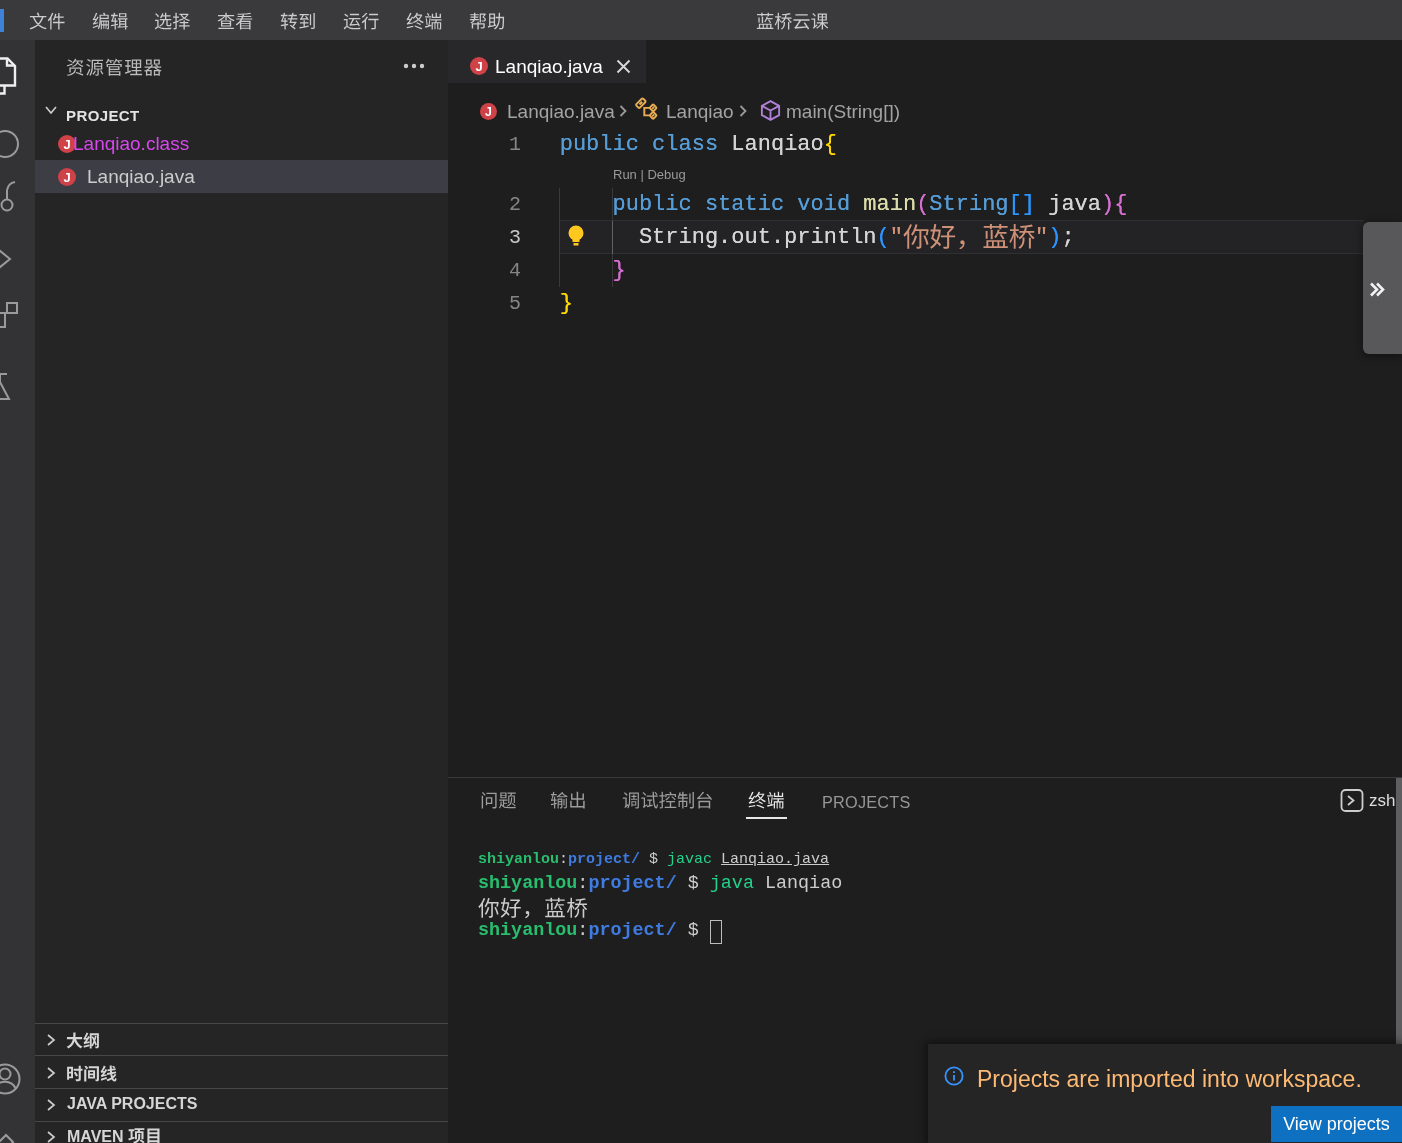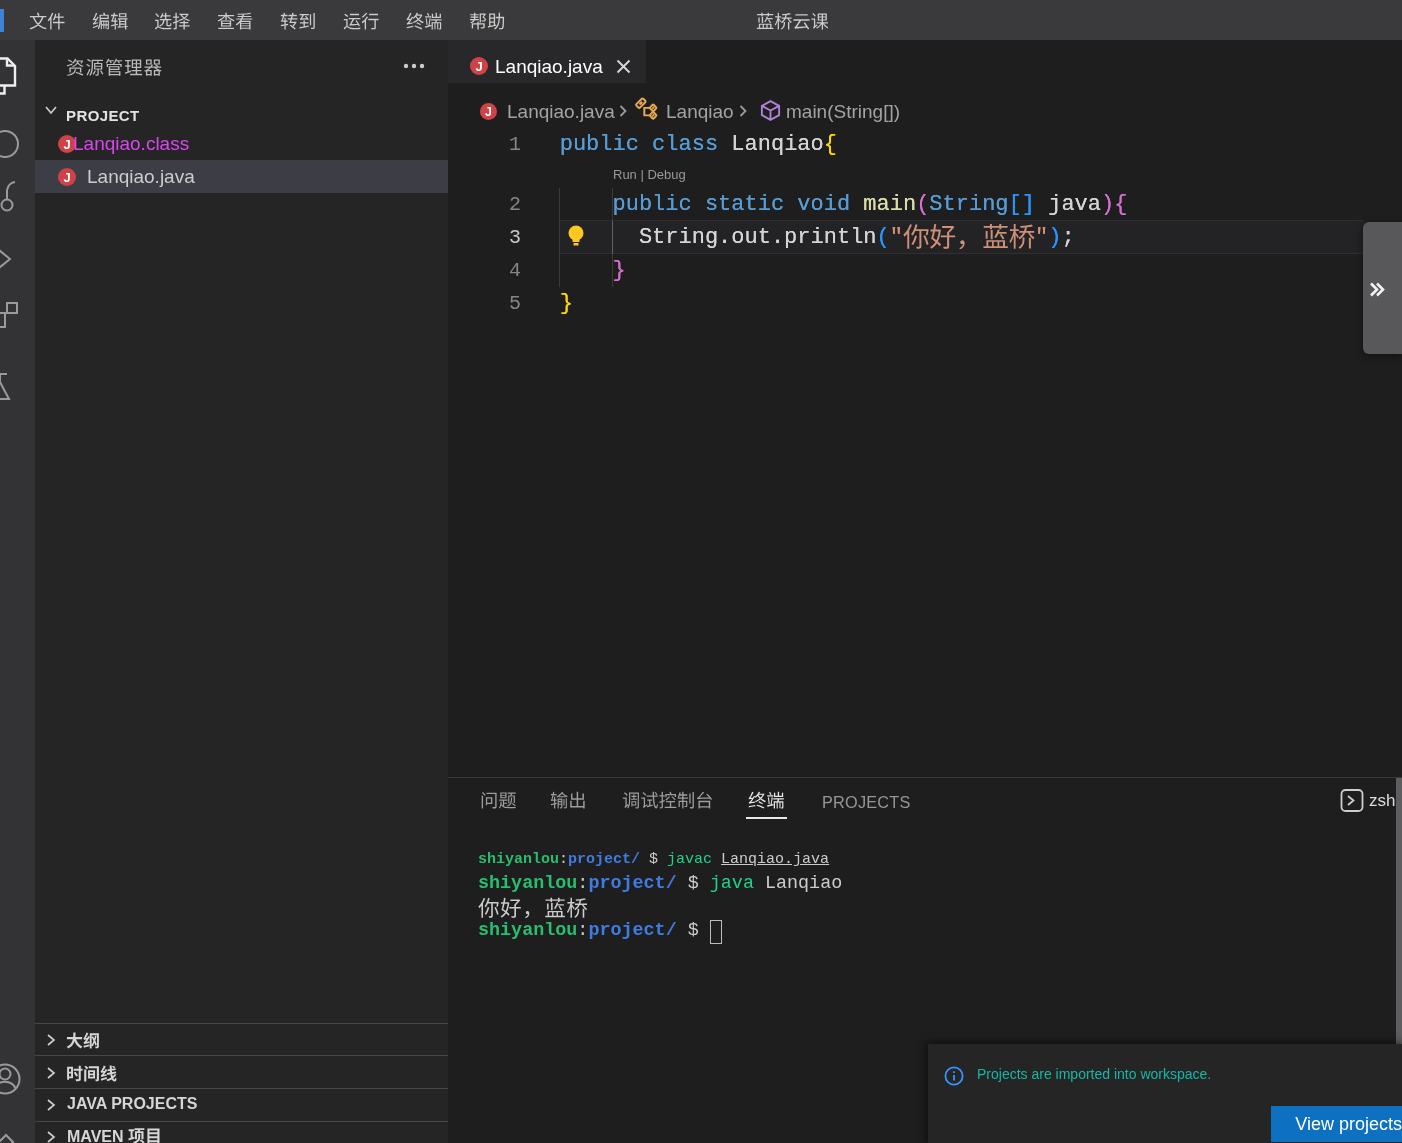--- a/index.html
+++ b/index.html
@@ -282,14 +282,14 @@
         <use href="#g6865r" x="4090"></use>
       </svg></div>
 <div class="abs mono" style="left:478.0px;top:919.2px;height:23.7px;line-height:23.7px;font-size:18.4px"><b style="color:#28be6e">shiyanlou</b><span style="color:#cccccc">:</span><b style="color:#3f7be0">project/</b><span style="color:#cccccc"> $ </span></div>
 <div class="abs" style="left:709.9px;top:919.5px;width:12.5px;height:24px;border:1.6px solid #bcbcbc"></div>
 <div class="abs" style="left:1395.5px;top:778px;width:6.5px;height:266px;background:#5e5e60"></div>
 <div class="abs" style="left:928px;top:1044px;width:474px;height:99px;background:#252526;box-shadow:0 0 8px 2px rgba(0,0,0,.5)"></div>
 <svg class="abs" style="left:944px;top:1066px" width="20" height="20" viewBox="0 0 20 20" fill="none">
 <circle cx="10" cy="10" r="8.6" stroke="#3794ff" stroke-width="1.8"></circle>
 <path d="M10 9 v5.5 M10 5.2 v1.8" stroke="#3794ff" stroke-width="1.8"></path>
     </svg>
-<div class="abs" style="left:977px;top:1066px;font-size:14px;color:#14b8a6">Projects are imported into workspace.</div>
-<div class="abs" style="left:1271px;top:1106px;width:131px;height:36px;background:#0e70c0;color:#ffffff;font-size:18px;text-align:right;line-height:36px">View projects</div>
+<div class="abs" style="left:977px;top:1066px;font-size:23px;color:#fdba74">Projects are imported into workspace.</div>
+<div class="abs" style="left:1271px;top:1106px;width:131px;height:36px;background:#0e70c0;color:#ffffff;font-size:18px;text-align:center;line-height:36px">View projects</div>
 </div>
 </body></html>

